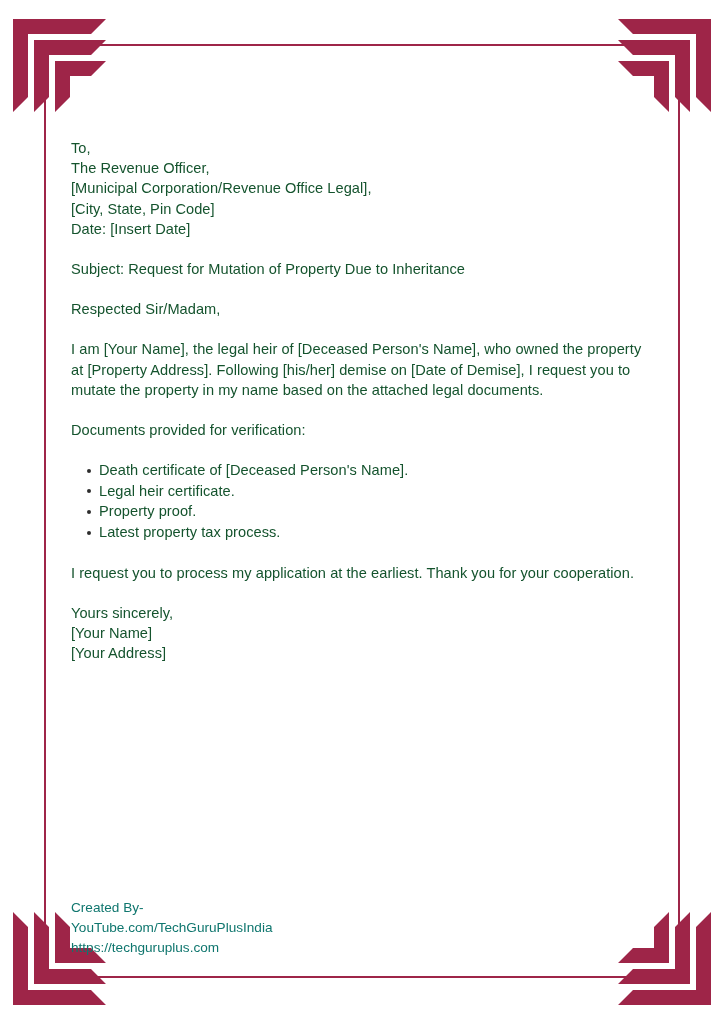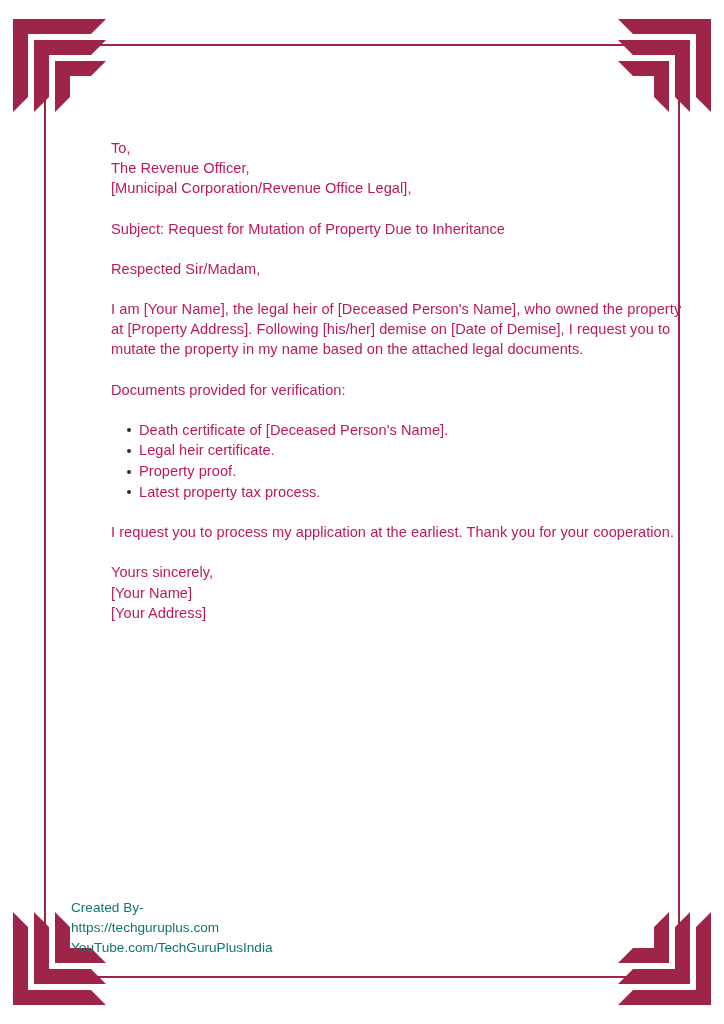--- a/index.html
+++ b/index.html
@@ -43,25 +43,24 @@
   #corner-tr { right: 13px; top: 19px;  transform: scaleX(-1); }
   #corner-bl { left: 13px;  bottom: 19px; transform: scaleY(-1); }
   #corner-br { right: 13px; bottom: 19px; transform: scale(-1, -1); }
 
   
   #letter {
     position: absolute;
     left: 71px;
     top: 138px;
     width: 576px;
-    color: #be185d;
+    color: #14532d;
     font-size: 14.6px;
     line-height: 20.2px;
     letter-spacing: 0.05px;
-    margin-left: 40px;
   }
 
   .block { margin: 0 0 20px 0; }
   .block:last-child { margin-bottom: 0; }
   .line { display: block; white-space: pre-wrap; }
 
   ul.doc-list {
     margin: 0 0 20px 0;
     padding: 0 0 0 28px;
     list-style: none;
@@ -138,20 +137,22 @@
   </div>
 
   <div id="inner-border"></div>
 
   <div id="letter">
 
     <div class="block">
       <span class="line">To,</span>
       <span class="line">The Revenue Officer,</span>
       <span class="line">[Municipal Corporation/Revenue Office Legal],</span>
+      <span class="line">[City, State, Pin Code]</span>
+      <span class="line">Date: [Insert Date]</span>
     </div>
 
     <div class="block">Subject: Request for Mutation of Property Due to Inheritance</div>
 
     <div class="block">Respected Sir/Madam,</div>
 
     <div class="block">I am [Your Name], the legal heir of [Deceased Person's Name], who owned the property at [Property Address]. Following [his/her] demise on [Date of Demise], I request you to mutate the property in my name based on the attached legal documents.</div>
 
     <div class="block">Documents provided for verification:</div>
 
@@ -167,17 +168,17 @@
     <div class="block">
       <span class="line">Yours sincerely,</span>
       <span class="line">[Your Name]</span>
       <span class="line">[Your Address]</span>
     </div>
 
   </div>
 
   <div id="footer">
     <span class="line">Created By-</span>
+    <span class="line">YouTube.com/TechGuruPlusIndia</span>
     <span class="line">https://techguruplus.com</span>
-    <span class="line">YouTube.com/TechGuruPlusIndia</span>
   </div>
 
 </div>
 
 </body></html>

